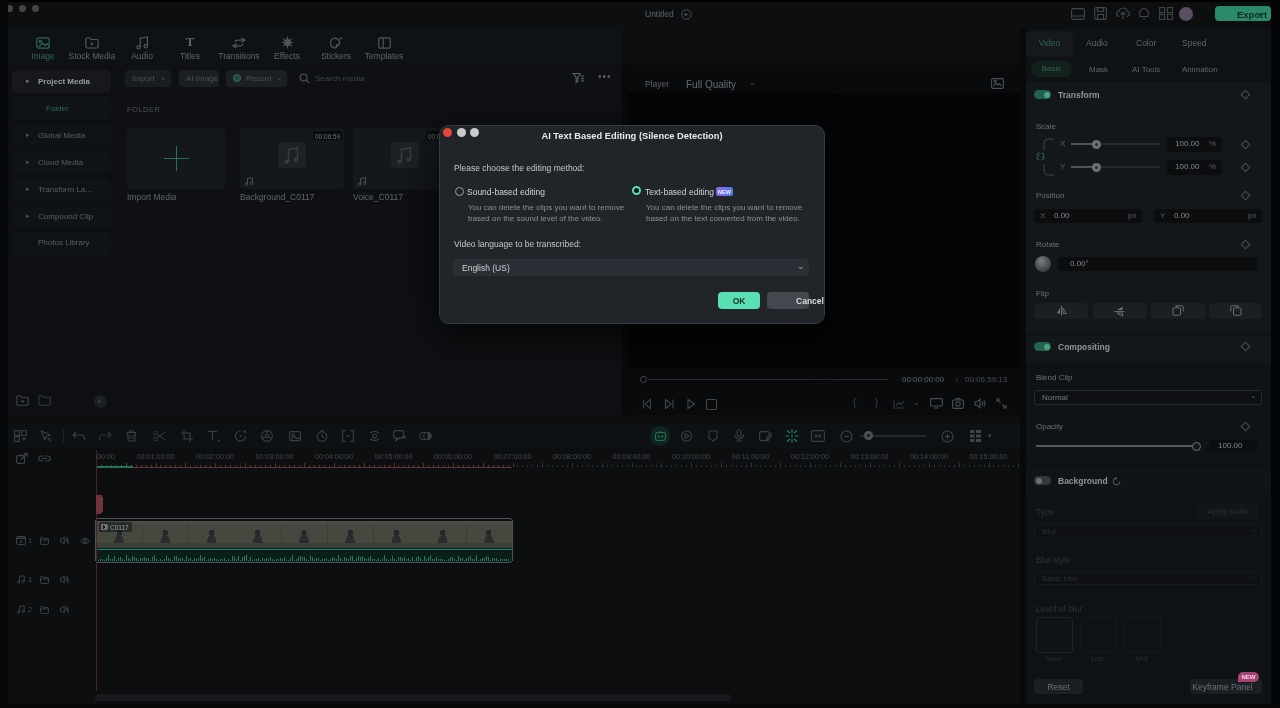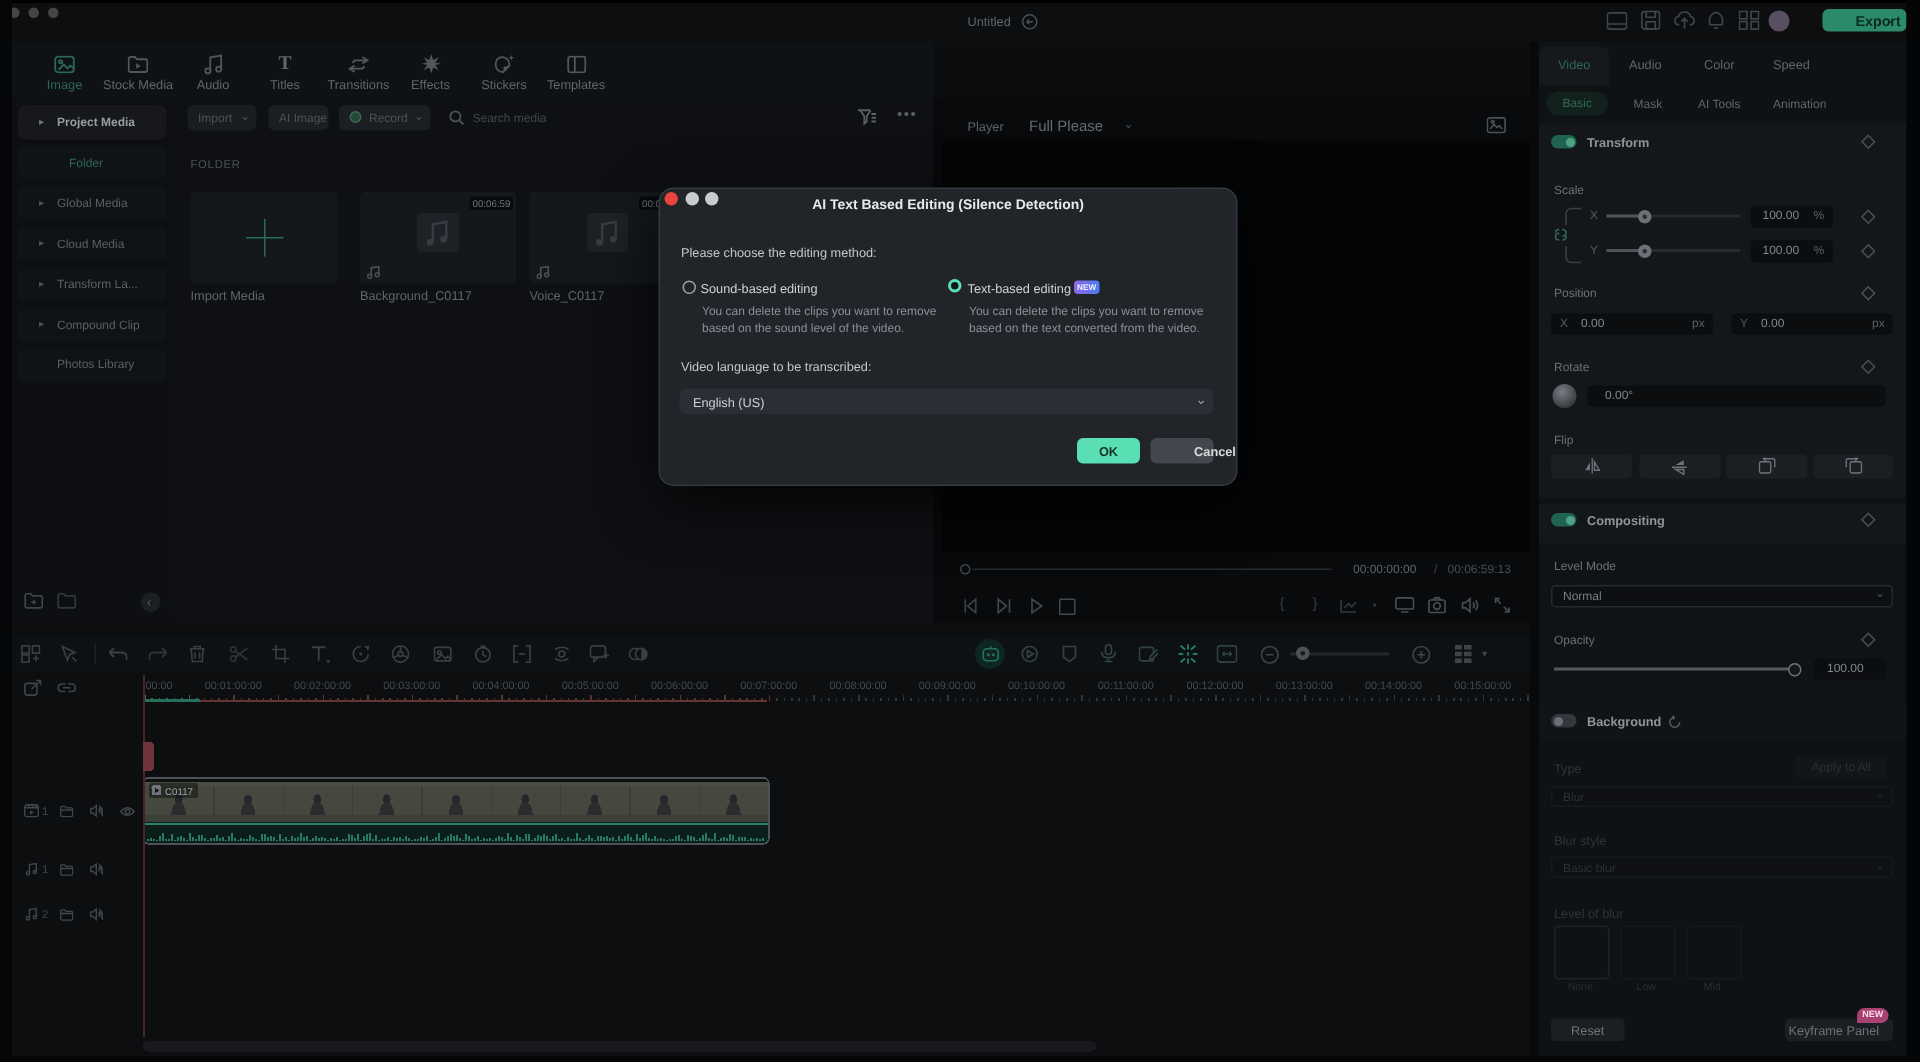--- a/index.html
+++ b/index.html
@@ -206,21 +206,21 @@
       <circle cx="2.5" cy="7.2" r="1.3"></circle>
       <circle cx="7.5" cy="6.2" r="1.3"></circle>
     </svg>
   <div class="txt" style="left:353px;top:192px;font-size:8.5px;color:#5f656b;">Voice_C0117</div>
 </div>
 
 <div class="abs" style="left:628px;top:65px;width:392px;height:350px;background:#090a0c;"></div>
 <div class="abs" style="left:628px;top:93px;width:392px;height:275px;background:#040506;"></div>
 <div id="player">
   <div class="txt" style="left:645px;top:79px;font-size:8.5px;color:#5e6369;">Player</div>
-  <div class="txt" style="left:686px;top:79px;font-size:10px;color:#666c72;">Full Please</div>
+  <div class="txt" style="left:686px;top:79px;font-size:10px;color:#666c72;">Full Quality</div>
   <div class="txt" style="left:749px;top:78px;font-size:8px;color:#4c5157;">⌄</div>
   <svg class="abs" style="left:991px;top:78px;" width="13" height="11" viewBox="0 0 13 11" fill="none" stroke="#4c5157" stroke-width="1.1">
       <rect x="0.6" y="0.6" width="11.8" height="9.8" rx="1.5"></rect>
       <path d="M2.5 8 L5 5 L7 7 L8.5 5.8 L10.5 8"></path>
       <circle cx="4.2" cy="3.2" r="0.9"></circle>
     </svg>
 
   <div class="abs" style="left:640px;top:376px;width:7px;height:7px;border-radius:50%;border:1px solid #45494e;box-sizing:border-box;"></div>
   <div class="abs" style="left:648px;top:378.5px;width:240px;height:1.6px;background:#26292d;"></div>
   <div class="txt" style="left:902px;top:375px;font-size:8px;color:#60666b;">00:00:00:00</div>
@@ -361,21 +361,21 @@
       <path d="M8.2 0.8 L2 0.8 Q0.8 0.8 0.8 2 L0.8 6.5"></path>
       <path d="M6.7 -0.6 L8.4 0.8 L6.7 2.2"></path>
     </svg>
 
   <div class="abs" style="left:1026px;top:336px;width:245px;height:26px;background:#14171a;"></div>
   <div class="abs" style="left:1026px;top:362px;width:245px;height:100px;background:#101316;"></div>
   <div class="abs" style="left:1034px;top:342px;width:17px;height:9px;border-radius:5px;background:#1f6350;"></div>
   <div class="abs" style="left:1044px;top:343.5px;width:6px;height:6px;border-radius:50%;background:#50a182;"></div>
   <div class="txt" style="left:1058px;top:342px;font-size:8.5px;font-weight:bold;color:#8f9499;">Compositing</div>
   <div class="abs" style="left:1242px;top:343px;width:5px;height:5px;border:1px solid #4a4e53;transform:rotate(45deg);"></div>
-  <div class="txt" style="left:1036px;top:373px;font-size:8px;color:#6a7076;">Level Mode</div>
+  <div class="txt" style="left:1036px;top:373px;font-size:8px;color:#6a7076;">Blend Clip</div>
   <div class="abs" style="left:1034px;top:390px;width:228px;height:15px;background:#0d0f12;border:1px solid #25282d;border-radius:3px;box-sizing:border-box;"></div>
   <div class="txt" style="left:1042px;top:393px;font-size:8px;color:#787d83;">Normal</div>
   <div class="txt" style="left:1250px;top:391px;font-size:8px;color:#4c5157;">⌄</div>
   <div class="txt" style="left:1036px;top:422px;font-size:8px;color:#6a7076;">Opacity</div>
   <div class="abs" style="left:1242px;top:423px;width:5px;height:5px;border:1px solid #4a4e53;transform:rotate(45deg);"></div>
   <div class="abs" style="left:1036px;top:445px;width:160px;height:2px;background:#54595f;"></div>
   <div class="abs" style="left:1192px;top:441.5px;width:9px;height:9px;border-radius:50%;border:1.3px solid #6f747a;background:#15181b;box-sizing:border-box;"></div>
   <div class="abs" style="left:1209px;top:439px;width:48px;height:14px;background:#0b0d0f;border-radius:3px;"></div>
   <div class="txt" style="left:1218px;top:441px;font-size:8px;color:#84898e;">100.00</div>
 

